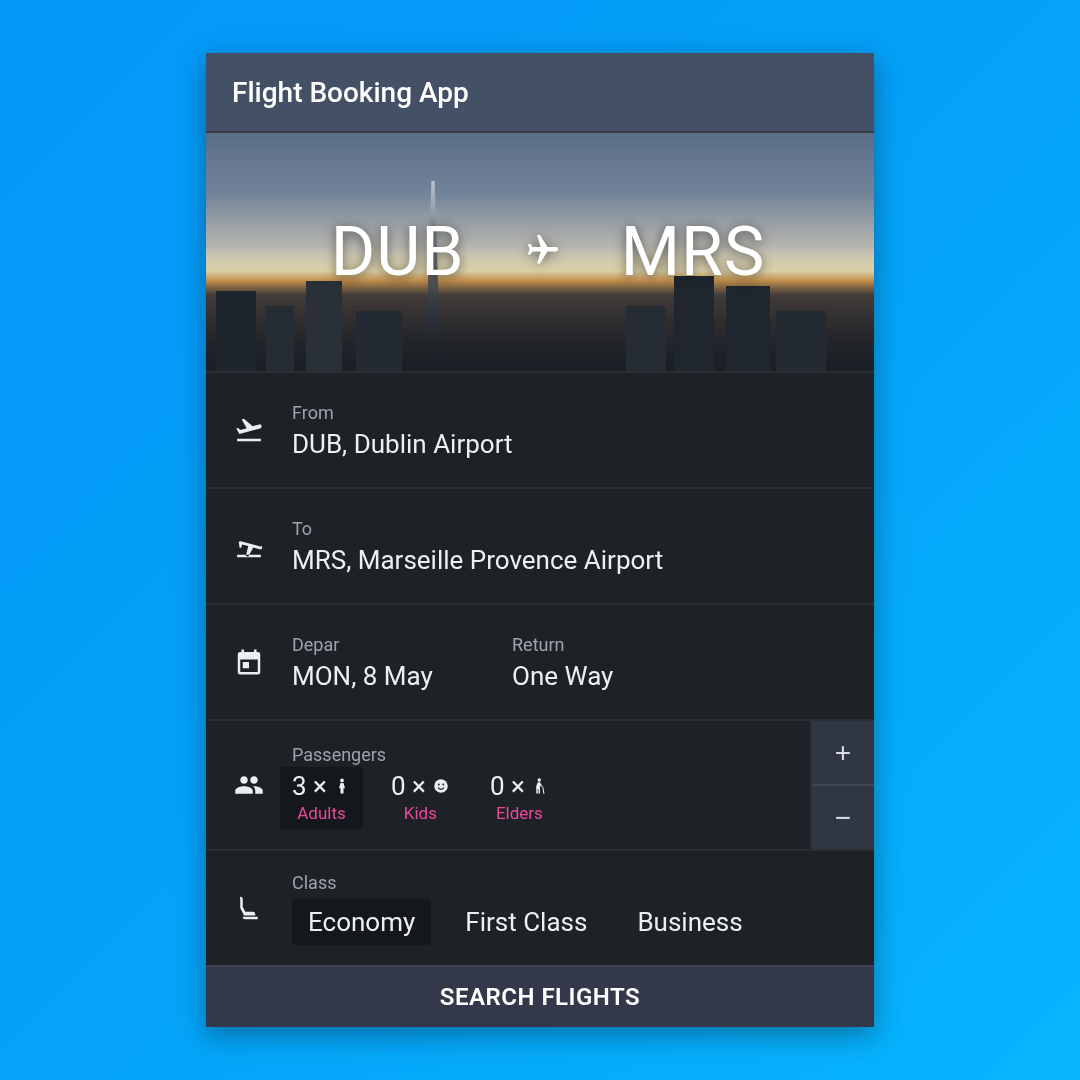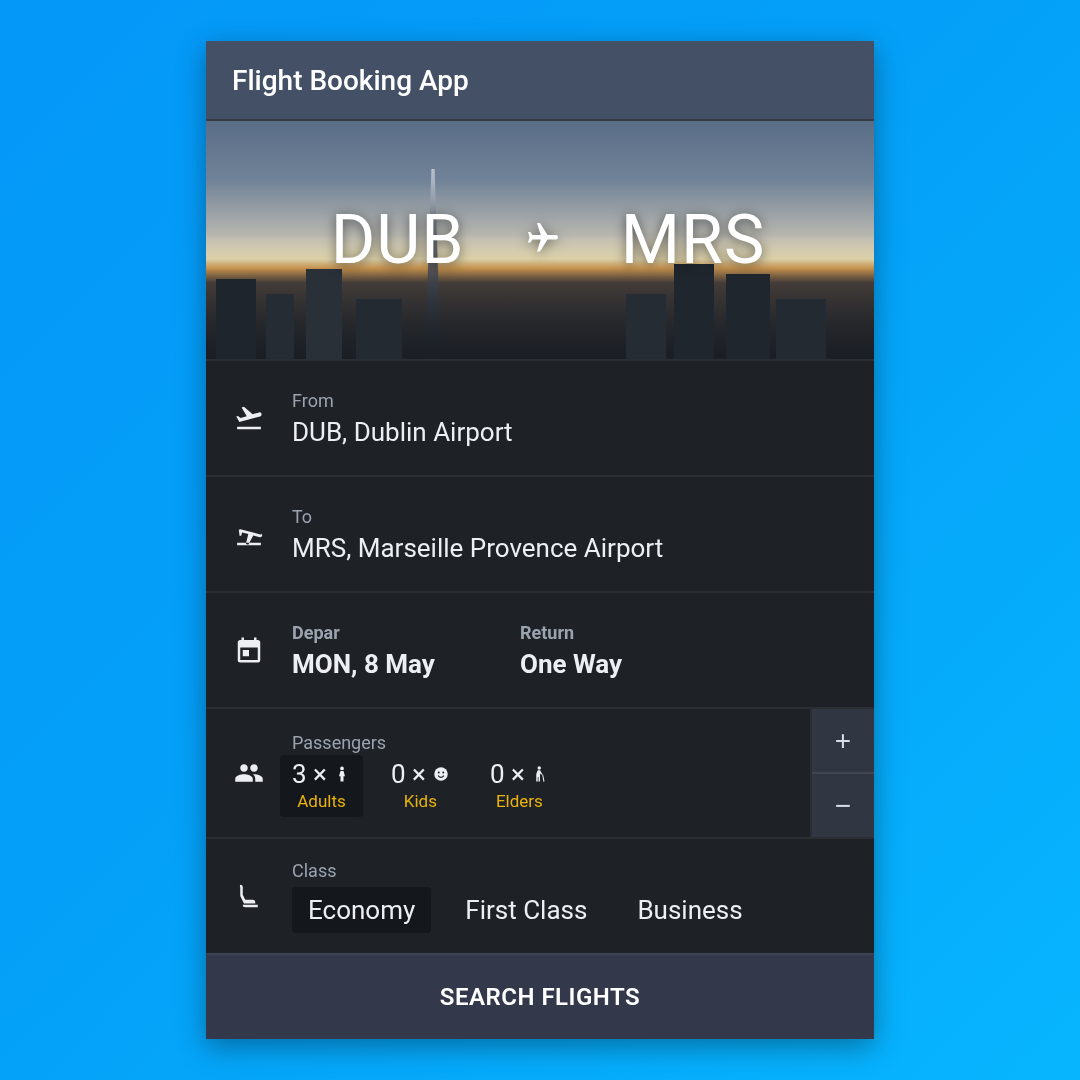--- a/index.html
+++ b/index.html
@@ -97,30 +97,30 @@
   .row .icon {
     width: 86px;
     display:flex;
     align-items:center;
     justify-content:center;
   }
   .row .icon svg { width:30px; height:30px; fill:#eceef3; }
   .row .body { flex:1; padding: 18px 18px 18px 0; }
   .lbl { font-size: 18px; color:#9ba3af; margin-bottom:6px; }
   .val { font-size: 26px; color:#eceff4; }
-  .two-col { display:flex; gap:18px;font-weight:bold; }
+  .two-col { display:flex; gap:10px; }
   .two-col > div:first-child { flex:0 0 210px; }
   .two-col > div:last-child  { flex:1; }
 
   .pax-body { flex:1; padding: 14px 0 18px 0; }
   .pax-groups { display:flex; gap:40px; margin-top:4px; }
   .pax-item { text-align:center; }
   .pax-item .count { font-size:26px; color:#eceff4; display:flex; align-items:center; gap:6px; justify-content:center; }
   .pax-item .count svg { width:18px; height:18px; fill:#eceff4; }
-  .pax-item .sub { font-size:17px; color:#eab308; margin-top:2px; }
+  .pax-item .sub { font-size:17px; color:#ec4899; margin-top:2px; }
   .pax-item.selected { background:#14171c; border-radius:4px; padding:4px 12px 6px; margin:-4px -12px -6px; }
   .stepper {
     width:64px;
     display:flex;
     flex-direction:column;
     border-left:2px solid rgba(255,255,255,0.06);
     align-self: stretch;
   }
   .stepper button {
     flex:1;
@@ -134,21 +134,21 @@
   .stepper button:first-child { border-bottom:2px solid rgba(255,255,255,0.08); }
 
   .class-options { display:flex; gap:18px; align-items:center; margin-top:2px; }
   .class-opt { font-size:26px; color:#eceff4; padding:8px 16px; border-radius:4px; }
   .class-opt.selected { background:#14171c; }
   .class-row .body { padding-right:20px; }
 
   .search-bar {
     background:#33394a;
     text-align:center;
-    padding:28px 0;
+    padding:16px 0;
     font-size:24px;
     font-weight:600;
     letter-spacing:0.5px;
     color:#ffffff;
     cursor:pointer;
     border-top: 2px solid rgba(255,255,255,0.05);
   }
 
   .icon-passengers svg { width:34px; height:28px; }
 </style>

